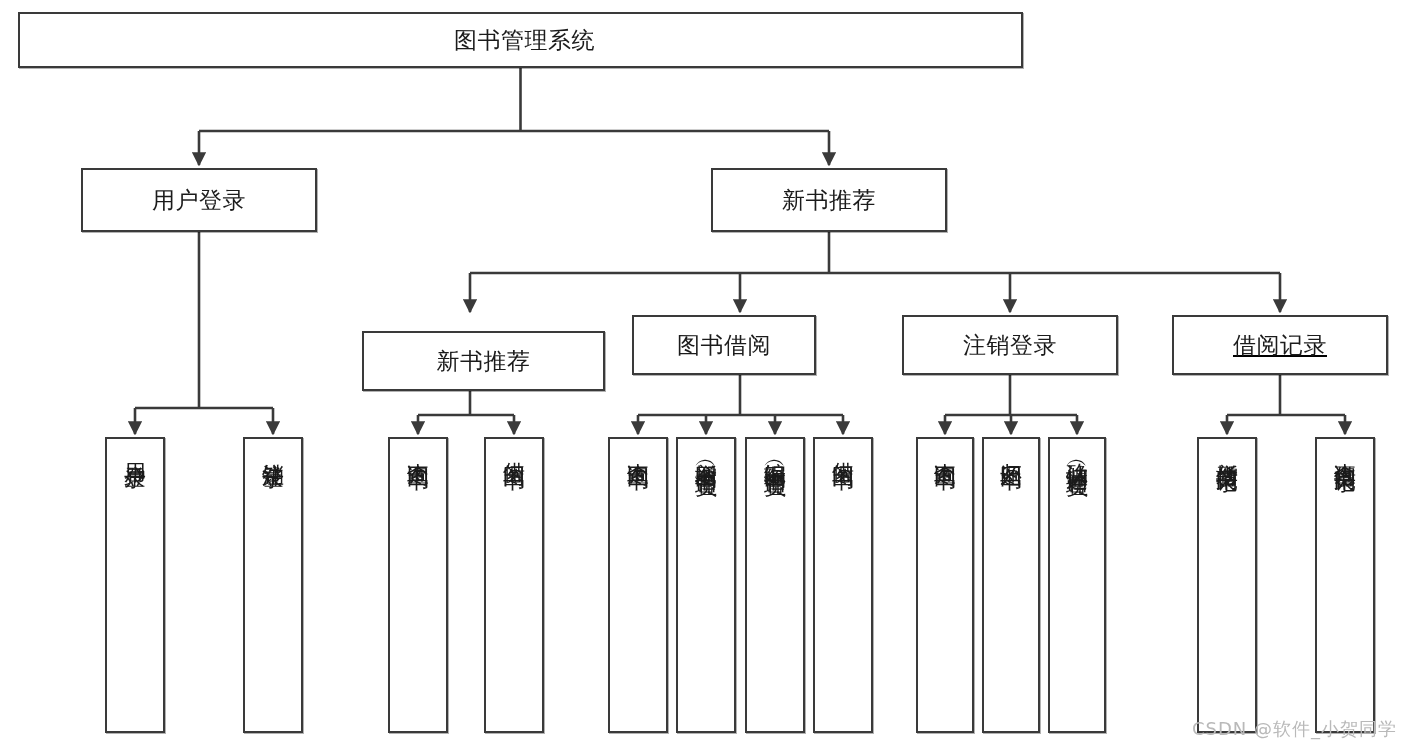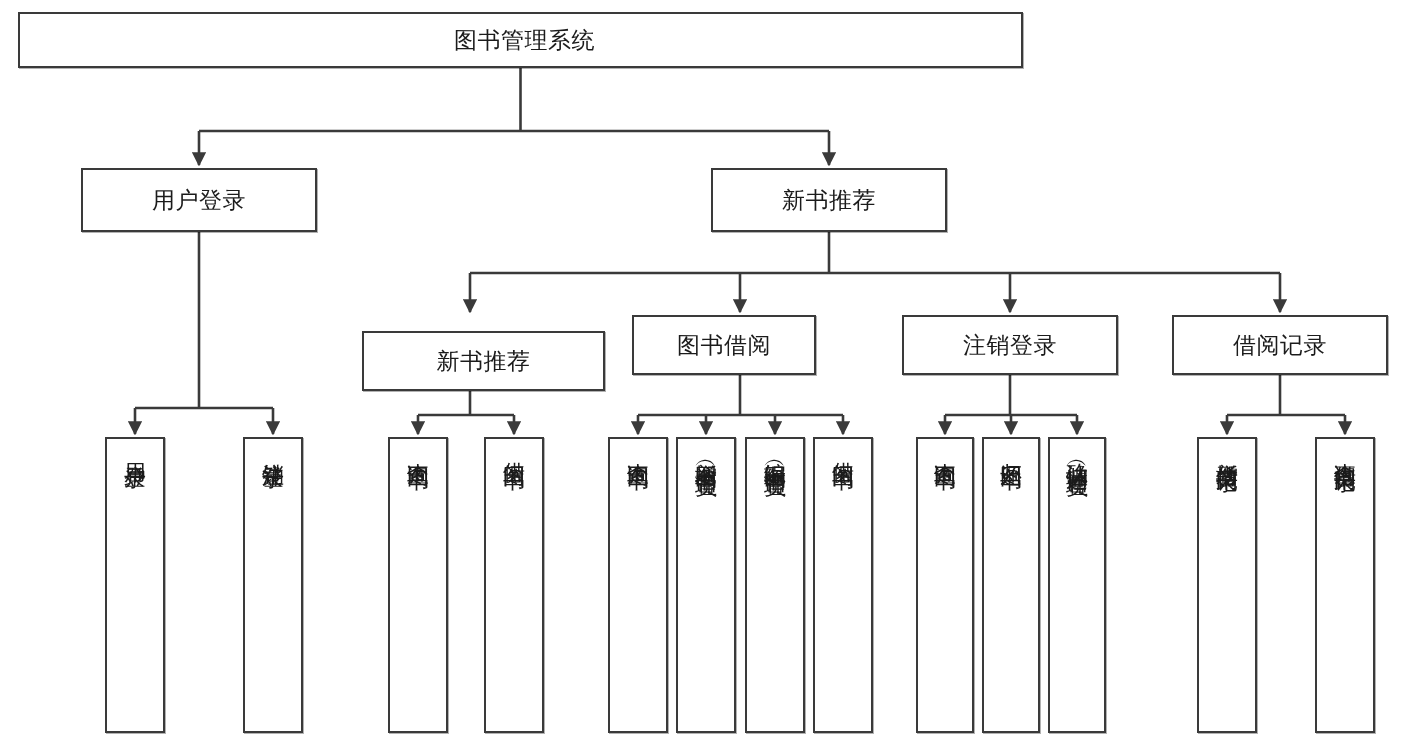--- a/index.html
+++ b/index.html
@@ -131,21 +131,21 @@
       </div>
       <div class="node horiz" style="left: 362px; top: 331px; width: 243px; height: 60px;">
         <span class="lbl">新书推荐</span>
       </div>
       <div class="node horiz" style="left: 632px; top: 315px; width: 184px; height: 60px;">
         <span class="lbl">图书借阅</span>
       </div>
       <div class="node horiz" style="left: 902px; top: 315px; width: 216px; height: 60px;">
         <span class="lbl">注销登录</span>
       </div>
-      <div class="node horiz" style="left: 1172px; top: 315px; width: 216px; height: 60px;">
+      <div class="node horiz" style="left: 1172px; top: 315px; width: 216px; height: 60px; text-decoration: underline;">
         <span class="lbl">借阅记录</span>
       </div>
       <div class="node vert" style="left: 105px; top: 437px; width: 60px; height: 296px;">
         <span class="lbl">用户登录</span>
       </div>
       <div class="node vert" style="left: 243px; top: 437px; width: 60px; height: 296px;">
         <span class="lbl">注销登录</span>
       </div>
       <div class="node vert" style="left: 388px; top: 437px; width: 60px; height: 296px;">
         <span class="lbl">查询图书</span>
@@ -175,14 +175,15 @@
         <span class="lbl">确认归还（管理员）</span>
       </div>
       <div class="node vert" style="left: 1197px; top: 437px; width: 60px; height: 296px;">
         <span class="lbl">新增借阅记录</span>
       </div>
       <div class="node vert" style="left: 1315px; top: 437px; width: 60px; height: 296px;">
         <span class="lbl">查询借阅记录</span>
       </div>
     </div>
 
+  <div class="watermark" style="left: 1192px; top: 717px;">CSDN @软件_小贺同学</div>
 
 </div>
 
 </body></html>

